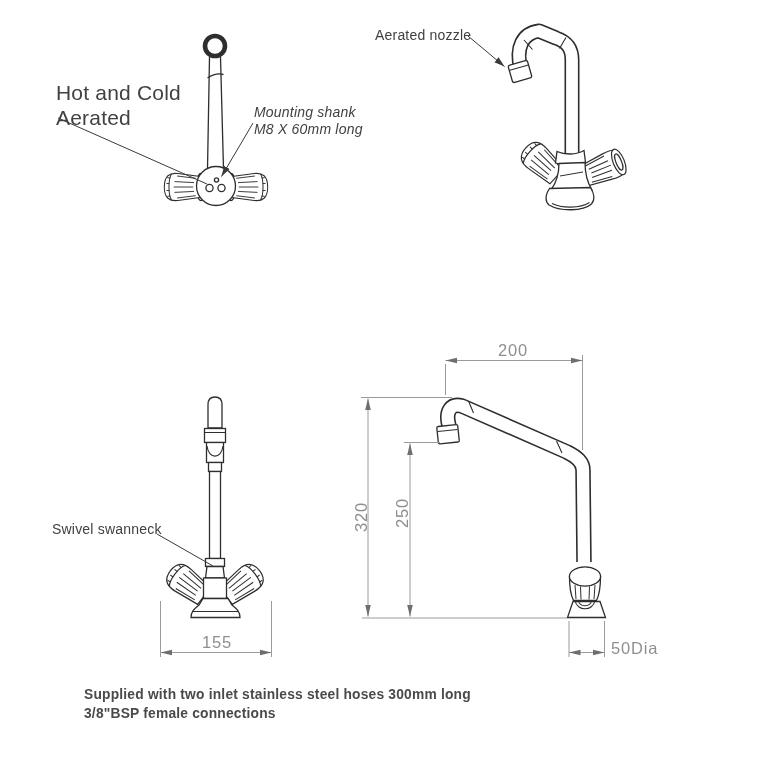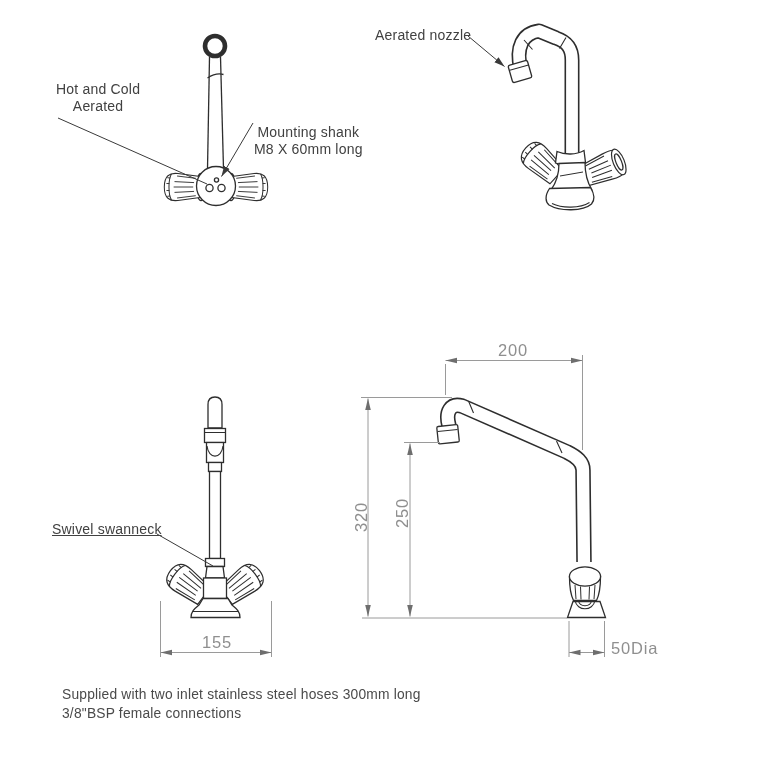--- a/index.html
+++ b/index.html
@@ -4,28 +4,27 @@
 <style>
   html,body { margin:0; padding:0; background:#fff; }
   #canvas {
     position:relative; width:757px; height:757px; background:#ffffff;
     font-family:"Liberation Sans", sans-serif; overflow:hidden;
   }
   #drawing { position:absolute; left:0; top:0; }
   .label {
     position:absolute; color:#414141; letter-spacing:.2px; line-height:1.18;
     white-space:nowrap;
-    text-align:center;
   }
   .label span { display:block; }
-  .lbl-lg { font-size:14px; }
+  .lbl-lg { font-size:21px; }
   .lbl-md { font-size:14px; }
   #notes {
-    position:absolute; left:62px; top:686px; color:#4a4a4a;
-    font-size:13.8px; line-height:18.5px; letter-spacing:.2px; white-space:nowrap;
+    position:absolute; left:84px; top:686px; color:#4a4a4a;
+    font-size:13.8px; line-height:18.5px; letter-spacing:.2px; white-space:nowrap;font-weight:bold;
   }
   svg text {
     font-family:"Liberation Sans", sans-serif; fill:#8f8f8f;
     font-size:16.5px; letter-spacing:.8px;
   }
 </style>
 </head>
 <body>
 
 <div id="canvas">
@@ -148,30 +147,30 @@
     <text transform="rotate(-90 367 517)" x="367" y="517" text-anchor="middle">320</text>
     <text transform="rotate(-90 408 513)" x="408" y="513" text-anchor="middle">250</text>
     <text x="611" y="654" fill="#7a7a7a">50Dia</text>
   </svg>
 
   <div class="label lbl-lg" style="left:56px; top:81px;">
     <span>Hot and Cold</span>
     <span>Aerated</span>
   </div>
 
-  <div class="label lbl-md" style="left:254px; top:124px;">
+  <div class="label lbl-md" style="left:254px; top:104px;font-style:italic;">
     <span>Mounting shank</span>
     <span>M8 X 60mm long</span>
   </div>
 
   <div class="label lbl-md" style="left:375px; top:27px;">
     <span>Aerated nozzle</span>
   </div>
 
-  <div class="label lbl-md" style="left:52px; top:521px;text-decoration:underline;">
+  <div class="label lbl-md" style="left:52px; top:521px;">
     <span>Swivel swanneck</span>
   </div>
 
   <div id="notes">
     <div>Supplied with two inlet stainless steel hoses 300mm long</div>
     <div>3/8"BSP female connections</div>
   </div>
 
 </div>
 

